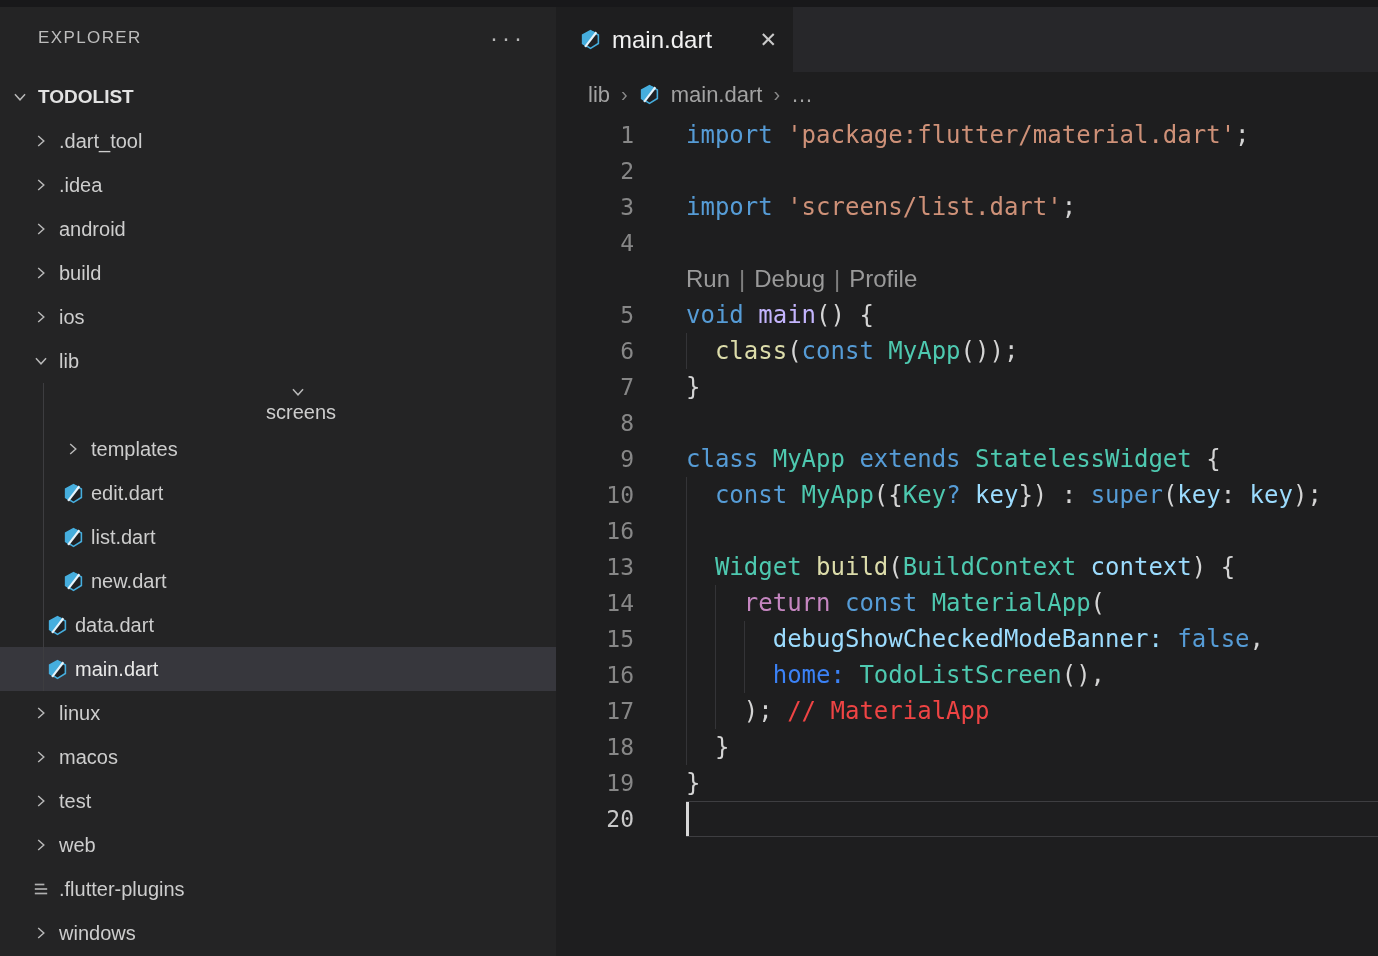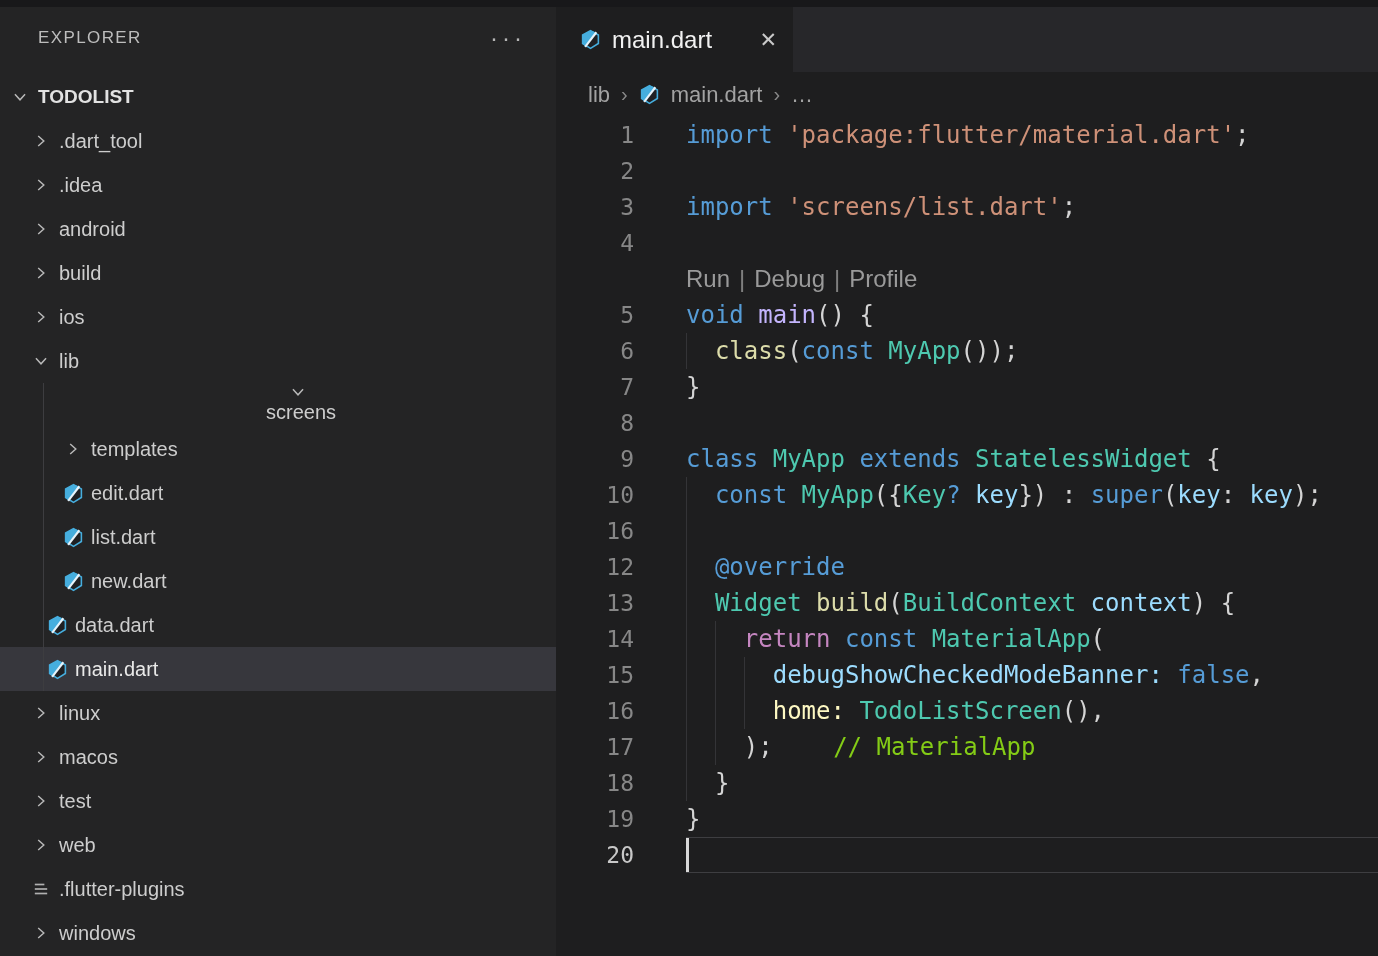--- a/index.html
+++ b/index.html
@@ -355,25 +355,20 @@
           <span class="gutter">10</span>
           <span class="lcontent">  <span style="color: rgb(86, 156, 214);">const</span><span style="color: rgb(212, 212, 212);"> </span><span style="color: rgb(78, 201, 176);">MyApp</span><span style="color: rgb(212, 212, 212);">({</span><span style="color: rgb(78, 201, 176);">Key</span><span style="color: rgb(86, 156, 214);">?</span><span style="color: rgb(212, 212, 212);"> </span><span style="color: rgb(156, 220, 254);">key</span><span style="color: rgb(212, 212, 212);">}) : </span><span style="color: rgb(86, 156, 214);">super</span><span style="color: rgb(212, 212, 212);">(</span><span style="color: rgb(156, 220, 254);">key</span><span style="color: rgb(212, 212, 212);">: </span><span style="color: rgb(156, 220, 254);">key</span><span style="color: rgb(212, 212, 212);">);</span></span>
         </div>
         <div class="cline">
           <div class="iguide" style="left: 130px;"></div>
           <span class="gutter">16</span>
           <span class="lcontent"></span>
         </div>
         <div class="cline">
           <div class="iguide" style="left: 130px;"></div>
-          <span class="gutter">12</span>
-          <span class="lcontent">  <span style="color: rgb(86, 156, 214);">@override</span></span>
-        </div>
-        <div class="cline">
-          <div class="iguide" style="left: 130px;"></div>
           <span class="gutter">13</span>
           <span class="lcontent">  <span style="color: rgb(78, 201, 176);">Widget</span><span style="color: rgb(212, 212, 212);"> </span><span style="color: rgb(220, 220, 170);">build</span><span style="color: rgb(212, 212, 212);">(</span><span style="color: rgb(78, 201, 176);">BuildContext</span><span style="color: rgb(212, 212, 212);"> </span><span style="color: rgb(156, 220, 254);">context</span><span style="color: rgb(212, 212, 212);">) {</span></span>
         </div>
         <div class="cline">
           <div class="iguide" style="left: 130px;"></div>
           <div class="iguide" style="left: 158.9px;"></div>
           <span class="gutter">14</span>
           <span class="lcontent">    <span style="color: rgb(197, 134, 192);">return</span><span style="color: rgb(212, 212, 212);"> </span><span style="color: rgb(86, 156, 214);">const</span><span style="color: rgb(212, 212, 212);"> </span><span style="color: rgb(78, 201, 176);">MaterialApp</span><span style="color: rgb(212, 212, 212);">(</span></span>
         </div>
         <div class="cline">
@@ -381,27 +376,27 @@
           <div class="iguide" style="left: 158.9px;"></div>
           <div class="iguide" style="left: 187.8px;"></div>
           <span class="gutter">15</span>
           <span class="lcontent">      <span style="color: rgb(156, 220, 254);">debugShowCheckedModeBanner:</span><span style="color: rgb(212, 212, 212);"> </span><span style="color: rgb(86, 156, 214);">false</span><span style="color: rgb(212, 212, 212);">,</span></span>
         </div>
         <div class="cline">
           <div class="iguide" style="left: 130px;"></div>
           <div class="iguide" style="left: 158.9px;"></div>
           <div class="iguide" style="left: 187.8px;"></div>
           <span class="gutter">16</span>
-          <span class="lcontent">      <span style="color: #fef9c3; margin-top: 28px;">home:</span><span style="color: rgb(212, 212, 212);"> </span><span style="color: rgb(78, 201, 176);">TodoListScreen</span><span style="color: rgb(212, 212, 212);">(),</span></span>
+          <span class="lcontent">      <span style="color: #3b82f6; margin-top: 28px;">home:</span><span style="color: rgb(212, 212, 212);"> </span><span style="color: rgb(78, 201, 176);">TodoListScreen</span><span style="color: rgb(212, 212, 212);">(),</span></span>
         </div>
         <div class="cline">
           <div class="iguide" style="left: 130px;"></div>
           <div class="iguide" style="left: 158.9px;"></div>
           <span class="gutter">17</span>
-          <span class="lcontent">    <span style="color: rgb(212, 212, 212);">); </span><span style="color: #84cc16; margin-left: 46px;">// MaterialApp</span></span>
+          <span class="lcontent">    <span style="color: rgb(212, 212, 212);">); </span><span style="color: #ef4444;">// MaterialApp</span></span>
         </div>
         <div class="cline">
           <div class="iguide" style="left: 130px;"></div>
           <span class="gutter">18</span>
           <span class="lcontent">  <span style="color: rgb(212, 212, 212);">}</span></span>
         </div>
         <div class="cline">
           <span class="gutter">19</span>
           <span class="lcontent"><span style="color: rgb(212, 212, 212);">}</span></span>
         </div>

